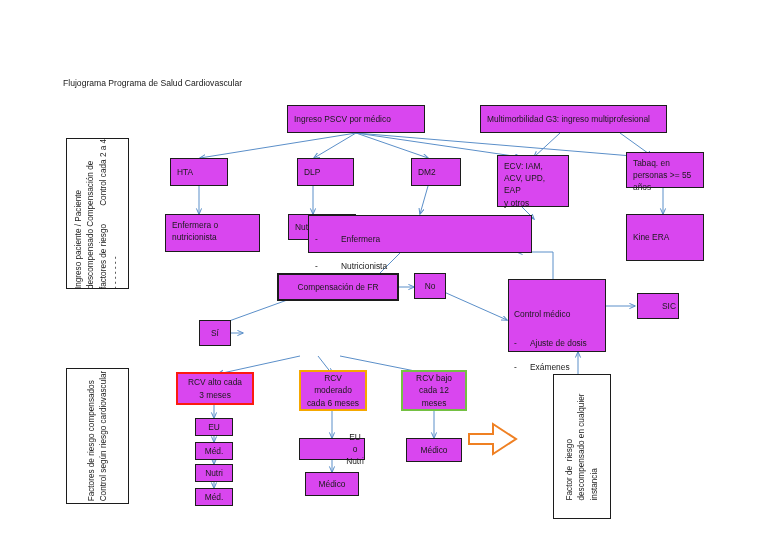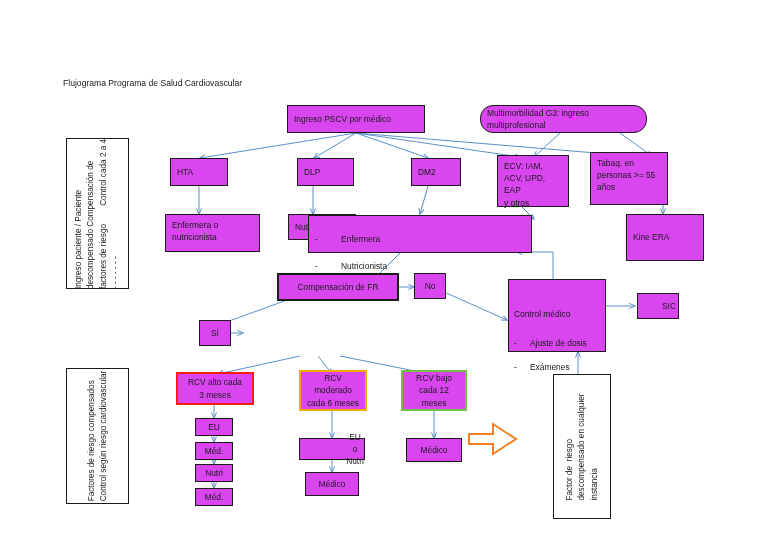--- a/index.html
+++ b/index.html
@@ -142,33 +142,33 @@
   <div class="vframe" style="left:66px; top:138px; width:63px; height:151px;">
     <div class="vtext"><span>Ingreso paciente / Paciente</span><br><span>descompensado Compensación de</span><br><span>factores de riesgo        Control cada 2 a 4</span><br><span>- - - - - - -</span></div>
   </div>
 
   <div class="vframe" style="left:66px; top:368px; width:63px; height:136px;">
     <div class="vtext"><span>Factores de riesgo compensados</span><br><span>Control según riesgo cardiovascular</span></div>
   </div>
 
   <div class="node midleft" style="left:287px; top:105px; width:138px; height:28px;">Ingreso PSCV por médico</div>
 
-  <div class="node midleft" style="left:480px; top:105px; width:167px; height:28px;border-radius:13px;">Multimorbilidad G3: ingreso multiprofesional</div>
+  <div class="node midleft" style="left:480px; top:105px; width:187px; height:28px;">Multimorbilidad G3: ingreso multiprofesional</div>
 
   <div class="node midleft" style="left:170px; top:158px; width:58px; height:28px;">HTA</div>
 
   <div class="node midleft" style="left:297px; top:158px; width:57px; height:28px;">DLP</div>
 
   <div class="node midleft" style="left:411px; top:158px; width:50px; height:28px;">DM2</div>
 
   <div class="node topleft" style="left:497px; top:155px; width:72px; height:52px;">ECV: IAM,
 ACV, UPD, EAP
 y otros</div>
 
-  <div class="node topleft" style="left:590px; top:152px; width:78px; height:53px;">Tabaq. en
+  <div class="node topleft" style="left:626px; top:152px; width:78px; height:36px;">Tabaq. en
 personas  &gt;= 55
 años</div>
 
   <div class="node topleft" style="left:165px; top:214px; width:95px; height:38px;">Enfermera o
 nutricionista</div>
 
   <div class="node midleft" style="left:288px; top:214px; width:68px; height:26px;">Nutricionista</div>
 
   <div class="node bullets" style="left:308px; top:215px; width:224px; height:38px; padding:4px 6px;">
     <div class="brow">

